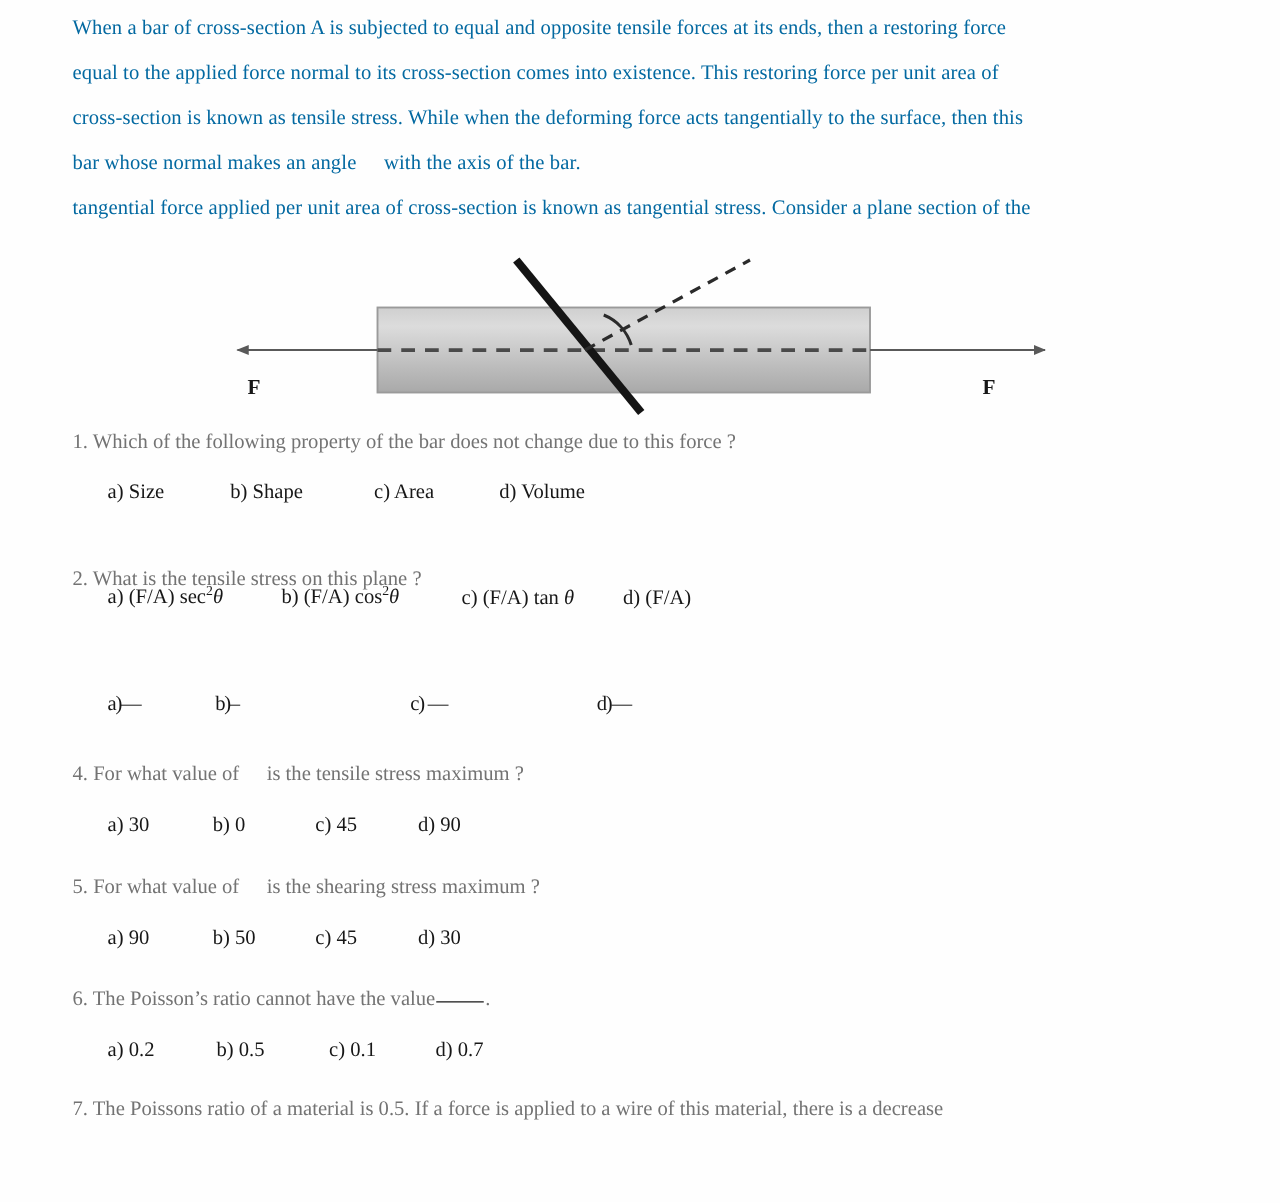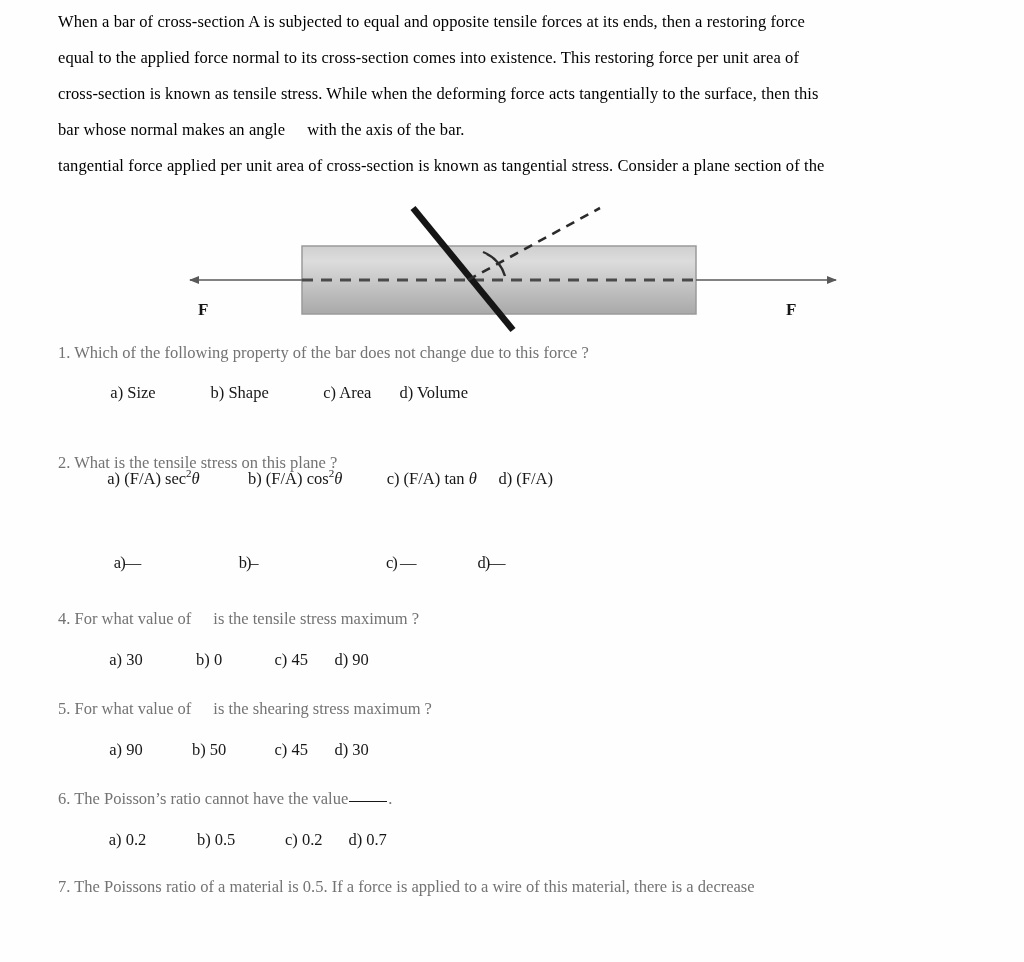--- a/index.html
+++ b/index.html
@@ -27,21 +27,21 @@
 
   
   .intro {
     position: absolute;
     left: 58px;
     top: 4px;
     width: 892px;
     font-size: 16.5px;
     line-height: 36px;
     text-align: left;
-    color: #000000;
+    color: #0369a1;
     letter-spacing: 0.1px;
   }
   .intro .pline { display: block; white-space: nowrap; }
   .theta-gap { display: inline-block; width: 22px; }
 
   
   .figure {
     position: absolute;
     left: 0px;
     top: 196px;
@@ -58,21 +58,20 @@
     color: #737373;
     white-space: nowrap;
   }
   .q-text { left: 58px; }
   .opts {
     position: absolute;
     left: 86px;
     font-size: 16.5px;
     color: #171717;
     white-space: nowrap;
-    text-align: center;
   }
   .opt { display: inline-block; }
   .sup { font-size: 11px; vertical-align: super; }
   .ital { font-style: italic; }
   .dashmark { letter-spacing: -1px; }
   .blank-underline {
     display: inline-block;
     width: 38px;
     border-bottom: 1.5px solid #171717;
     vertical-align: 2px;
@@ -179,19 +178,19 @@
     <span class="opt" style="width:80px">a) 90</span>
     <span class="opt" style="width:78px">b) 50</span>
     <span class="opt" style="width:78px">c) 45</span>
     <span class="opt">d) 30</span>
   </div>
 
   <div class="q q-text" style="top:788px"><span>6. The Poisson’s ratio cannot have the value</span><span class="blank-underline"></span><span>.</span></div>
   <div class="opts" style="top:830px">
     <span class="opt" style="width:83px">a) 0.2</span>
     <span class="opt" style="width:86px">b) 0.5</span>
-    <span class="opt" style="width:81px">c) 0.2</span>
+    <span class="opt" style="width:81px">c) 0.1</span>
     <span class="opt">d) 0.7</span>
   </div>
 
   <div class="q q-text" style="top:876px">7. The Poissons ratio of a material is 0.5. If a force is applied to a wire of this material, there is a decrease</div>
 
 </div>
 
 </body></html>

